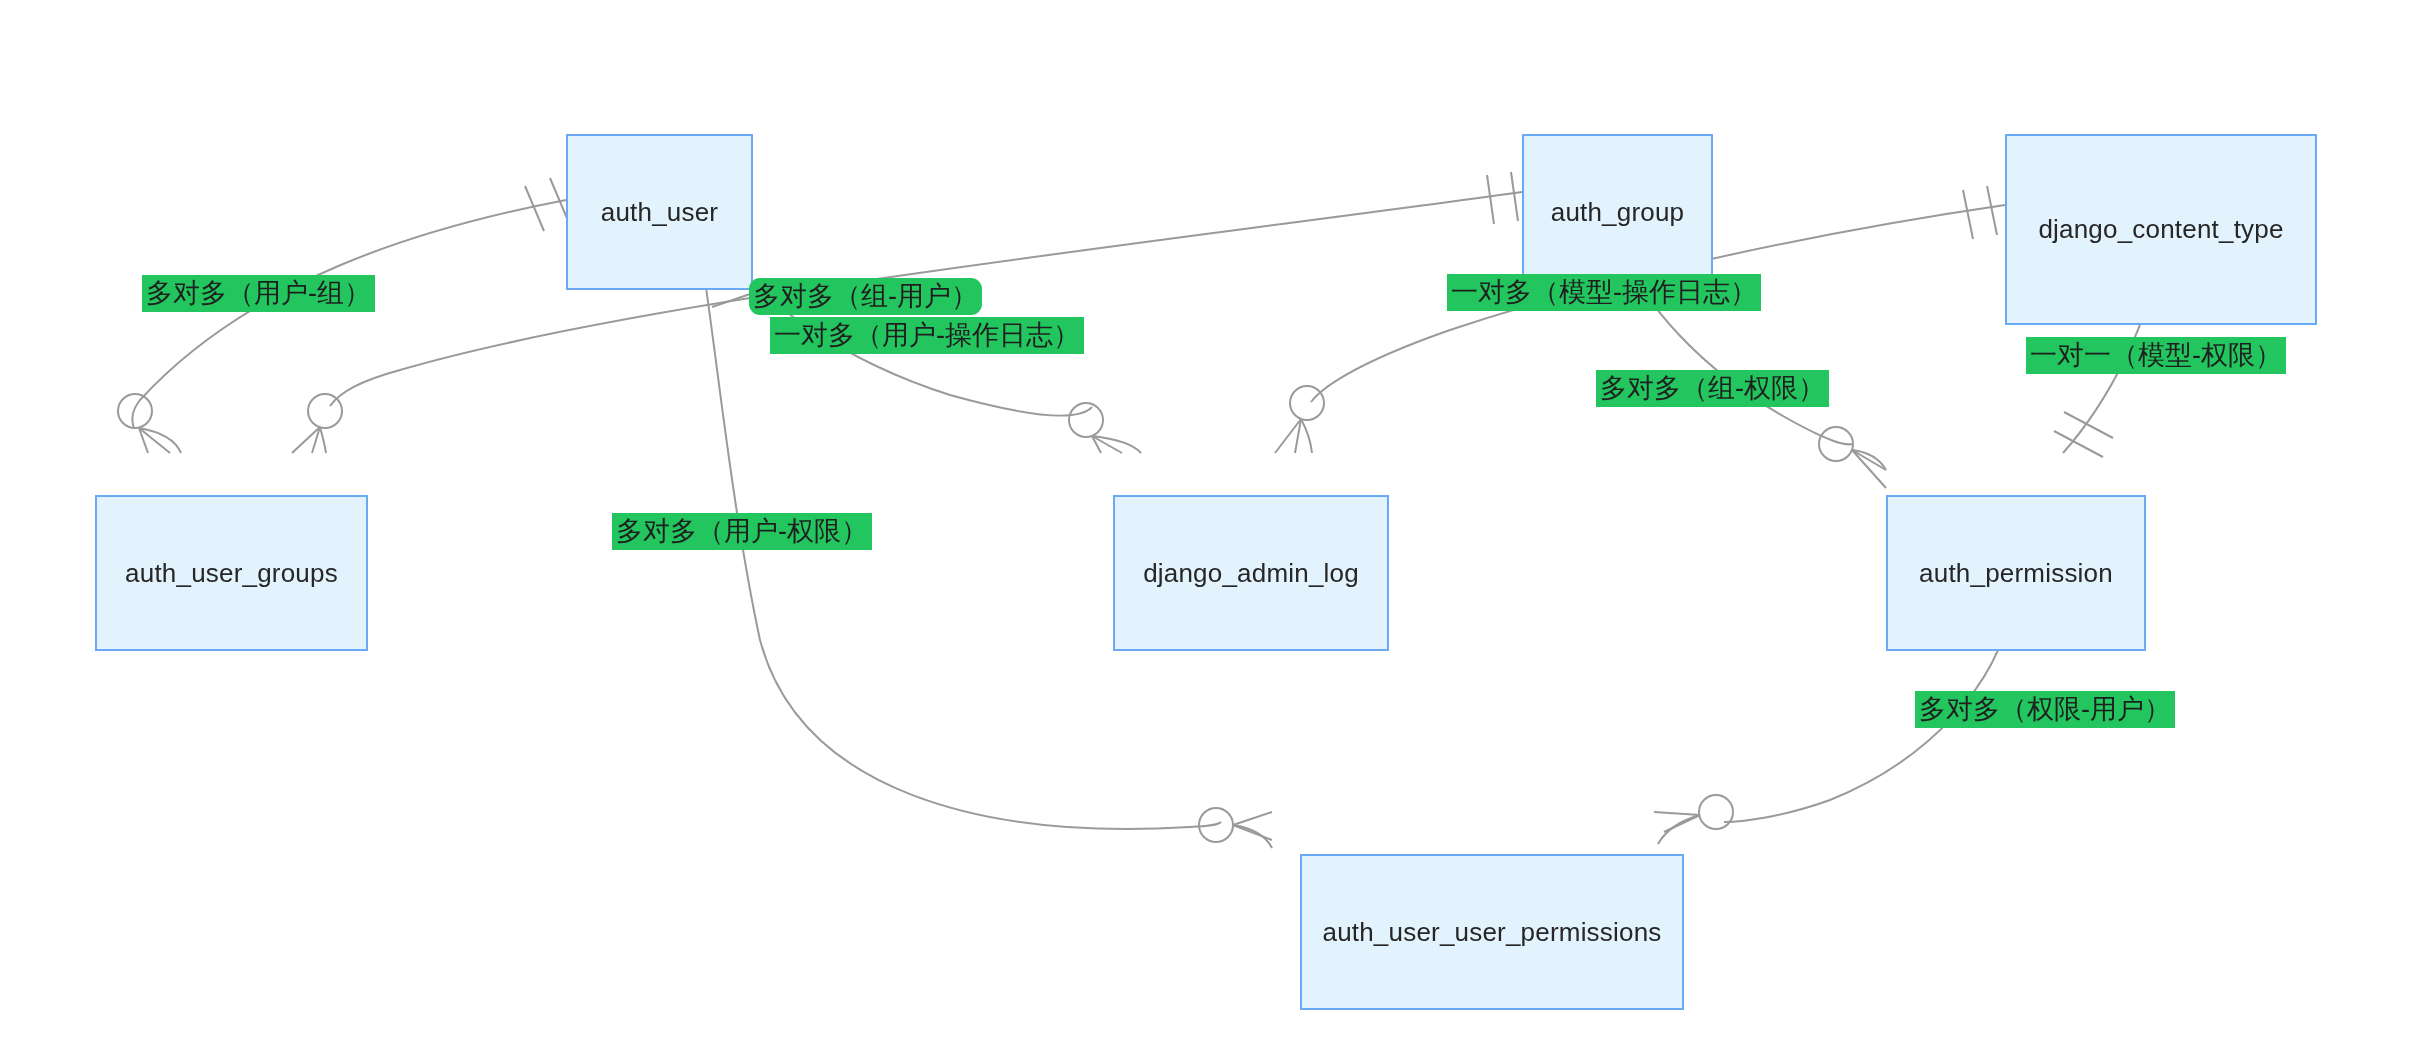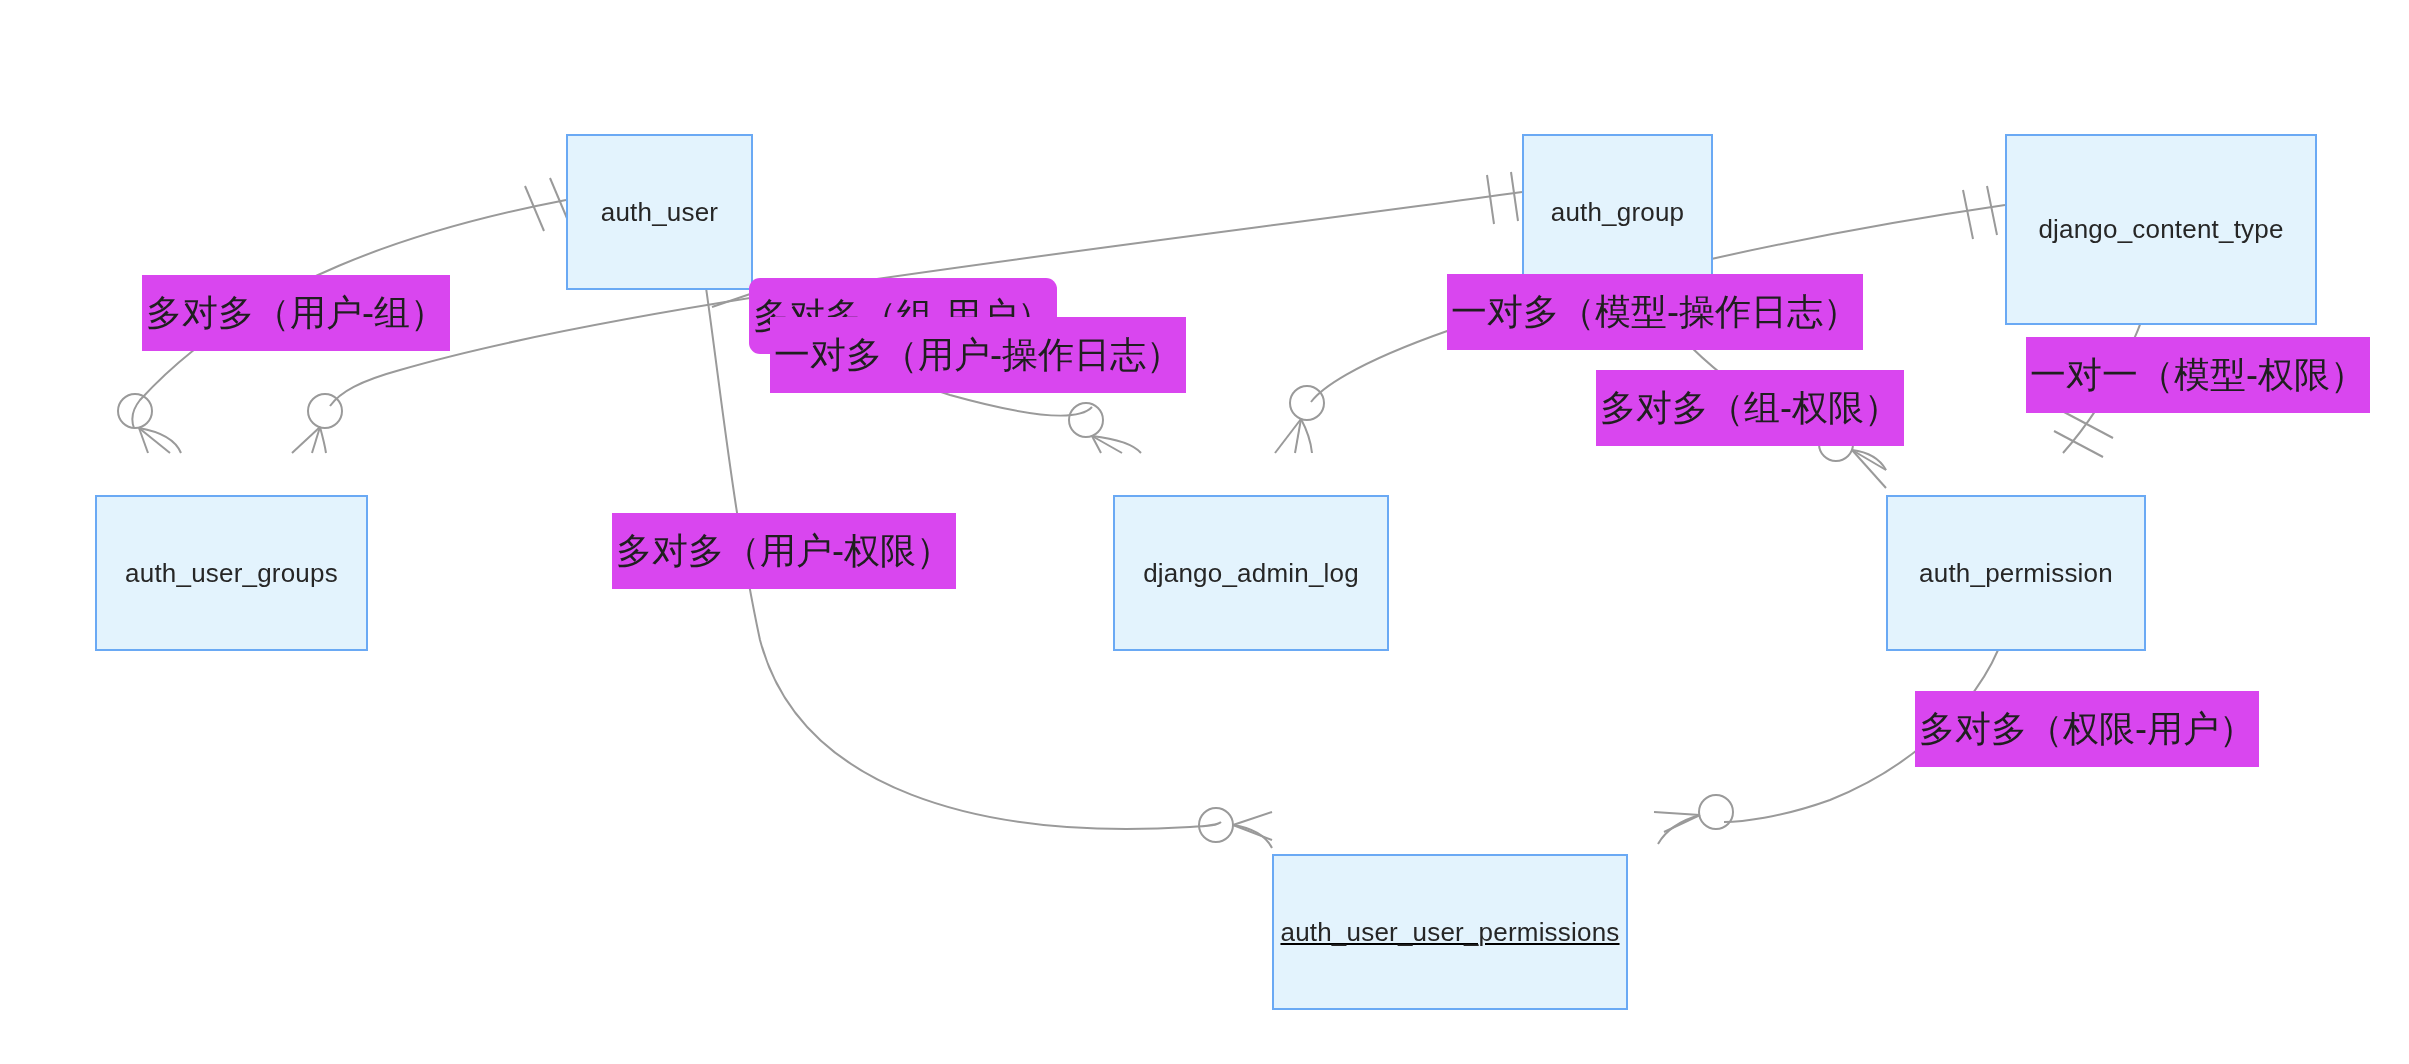--- a/index.html
+++ b/index.html
@@ -38,26 +38,26 @@
   }
   .entity-label {
     font-family: "Liberation Sans", "DejaVu Sans", sans-serif;
     font-size: 26px;
     color: #262626;
     letter-spacing: 0.2px;
     white-space: nowrap;
   }
   .edge-label {
     position: absolute;
-    background: #d946ef;
+    background: #22c55e;
     color: #1f1f1f;
     font-family: "Liberation Sans", "DejaVu Sans", sans-serif;
-    font-size: 36px;
+    font-size: 27px;
     line-height: 1.22;
-    padding: 16px 4px;
+    padding: 2px 4px;
     white-space: nowrap;
     z-index: 6;
   }
   .edge-line {
     fill: none;
     stroke: #9a9a9a;
     stroke-width: 2;
   }
   .marker {
     fill: none;
@@ -203,21 +203,21 @@
   </div>
 
   <div class="entity" style="left:1113px; top:453px; width:276px; height:156px;">
     <span class="entity-label">django_admin_log</span>
   </div>
 
   <div class="entity" style="left:1886px; top:453px; width:260px; height:156px;align-items:center;">
     <span class="entity-label">auth_permission</span>
   </div>
 
-  <div class="entity" style="left:1272px; top:812px; width:356px; height:156px;text-decoration:underline;">
+  <div class="entity" style="left:1300px; top:812px; width:384px; height:156px;">
     <span class="entity-label">auth_user_user_permissions</span>
   </div>
 
   <div class="edge-label" style="left:142px; top:275px;">多对多（用户-组）</div>
 
   <div class="edge-label" style="left:749px; top:278px;border-radius:11px;">多对多（组-用户）</div>
 
   <div class="edge-label" style="left:770px; top:317px;">一对多（用户-操作日志）</div>
 
   <div class="edge-label" style="left:1447px; top:274px;">一对多（模型-操作日志）</div>

